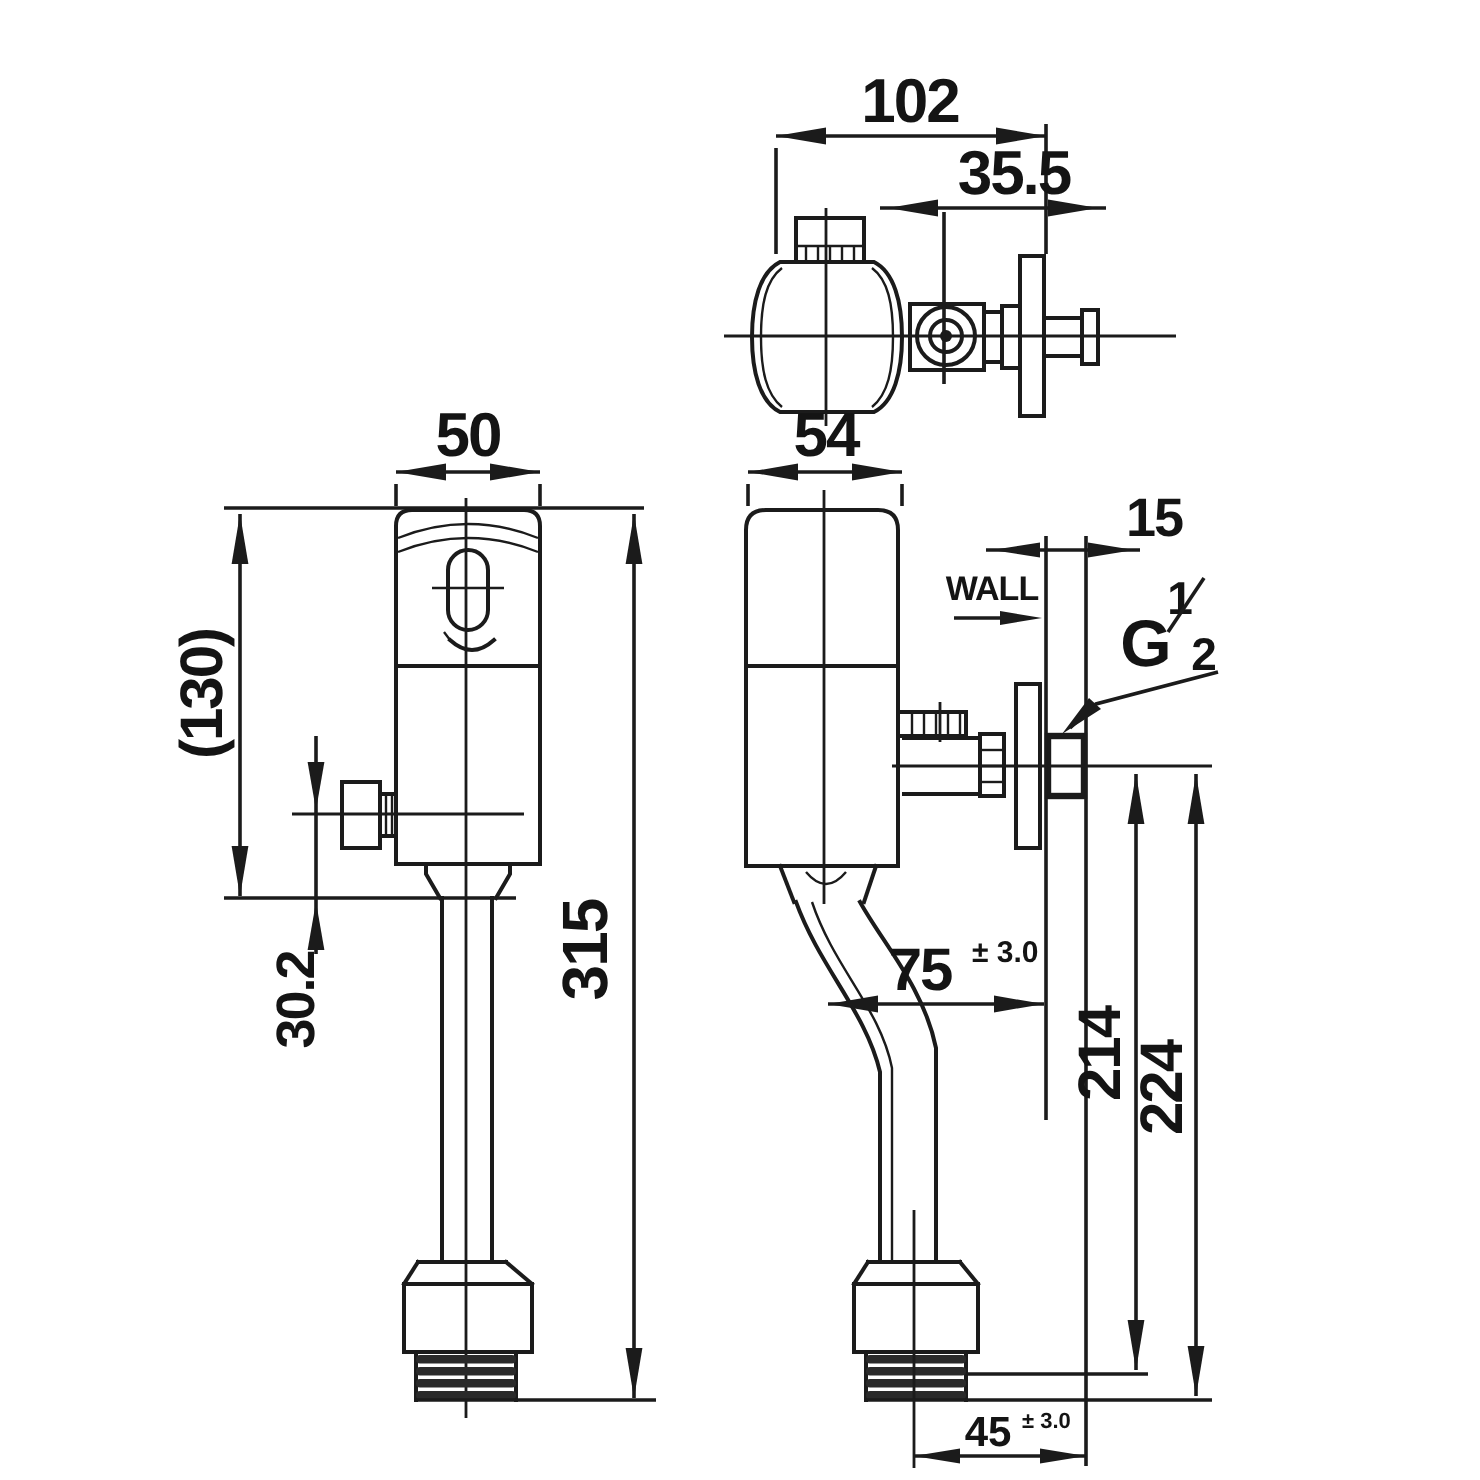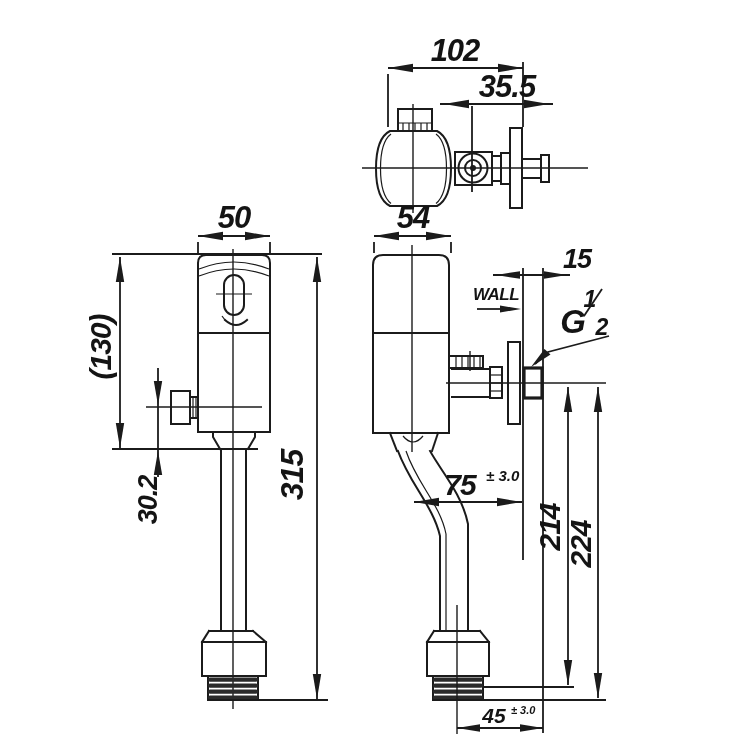--- a/index.html
+++ b/index.html
@@ -1,16 +1,16 @@
 <!DOCTYPE html>
 <html><head>
 <meta charset="utf-8">
 <style>
   html,body{margin:0;padding:0;background:#ffffff;}
-  .stage{width:740px;height:740px;position:relative;background:#ffffff;overflow:hidden;font-style:italic;}
+  .stage{width:740px;height:740px;position:relative;background:#ffffff;overflow:hidden;}
   svg{display:block;}
   .ln{stroke:#1b1b1b;stroke-width:2;fill:none;stroke-linecap:square;}
   .thin{stroke:#1b1b1b;stroke-width:1.2;fill:none;}
   .cl{stroke:#1b1b1b;stroke-width:1.4;fill:none;}
   .dim{stroke:#1b1b1b;stroke-width:1.8;fill:none;}
   .bold3{stroke:#1b1b1b;stroke-width:3.2;fill:none;}
   .arr{fill:#1b1b1b;stroke:none;}
   .band{fill:#2a2a2a;stroke:none;}
   text{font-family:"Liberation Sans","DejaVu Sans",sans-serif;font-weight:bold;fill:#141414;}
   .t31{font-size:31px;letter-spacing:-1px;}

